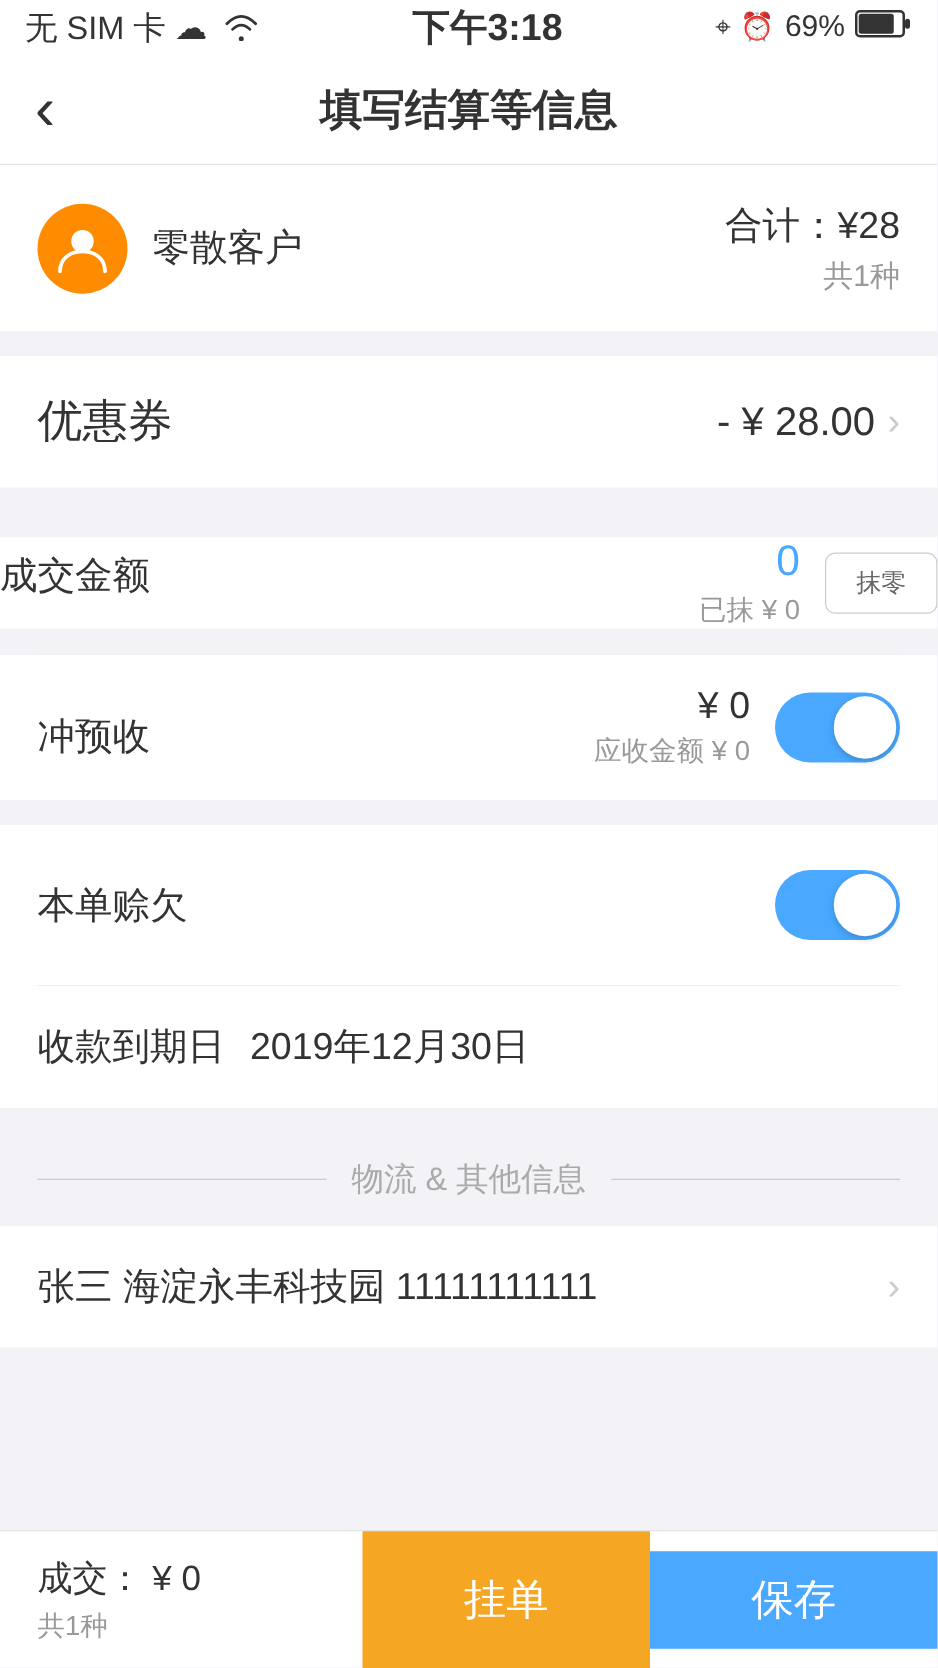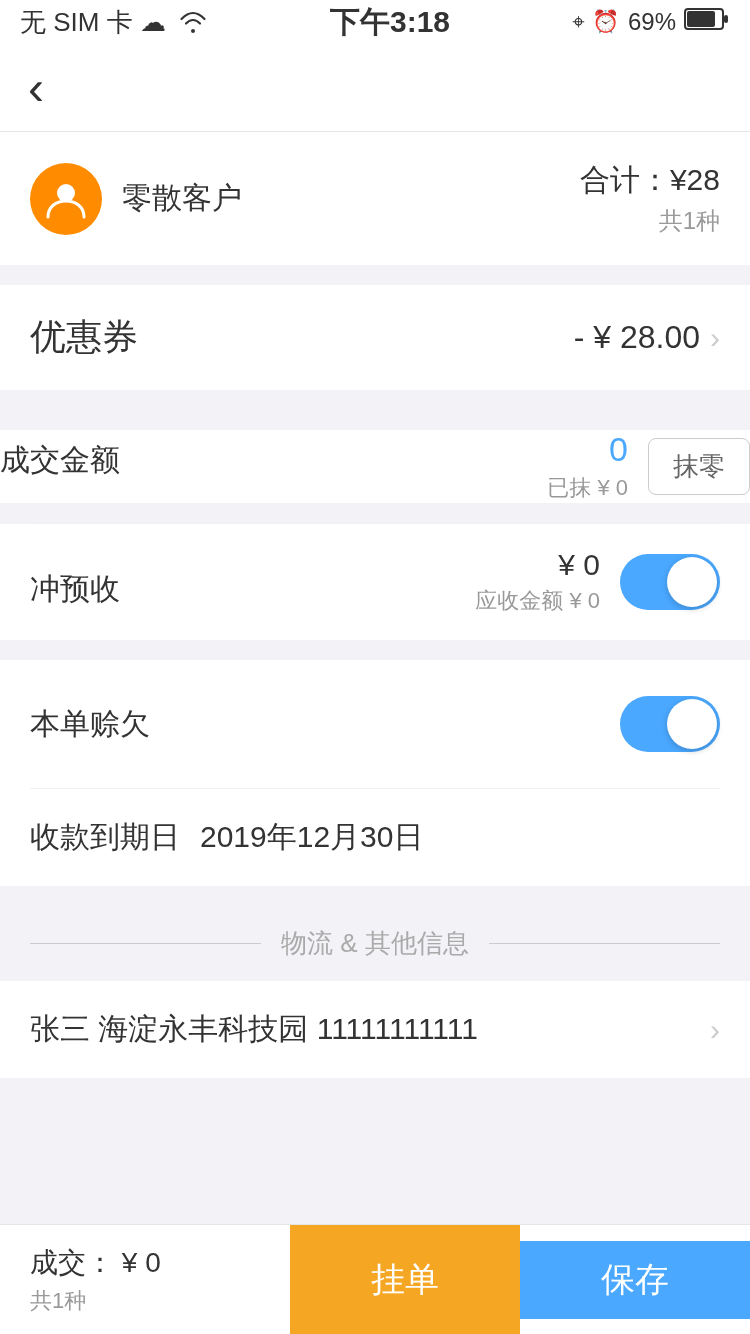--- a/index.html
+++ b/index.html
@@ -176,21 +176,21 @@
     }
     .amount-sub {
       font-size: 22px;
       color: #999;
       margin-top: 4px;
     }
     .round-btn {
       border: 1px solid #ccc;
       border-radius: 8px;
       padding: 10px 24px;
-      font-size: 26px;
+      font-size: 20px;
       color: #666;
       background: #fff;
       cursor: pointer;
       white-space: nowrap;
     }
 
     
     .prepaid-row {
       display: flex;
       align-items: center;
@@ -377,20 +377,21 @@
         <rect x="40" y="8" width="4" height="8" rx="2" fill="#333"></rect>
       </svg>
     </span>
   </div>
 </div>
 
 <div class="nav-bar">
   <div class="nav-back">
     <span style="font-size:48px; color:#333; font-weight:300; line-height:1;">‹</span>
   </div>
+  <div class="nav-title">填写结算等信息</div>
 </div>
 
 <div class="section">
   <div class="customer-row">
     <div class="customer-left">
       <div class="customer-avatar">
         <svg class="customer-avatar-icon" viewBox="0 0 44 44" fill="none">
           <circle cx="22" cy="16" r="9" fill="white"></circle>
           <path d="M4 40c0-10 8-16 18-16s18 6 18 16" stroke="white" stroke-width="3" fill="none" stroke-linecap="round"></path>
         </svg>

